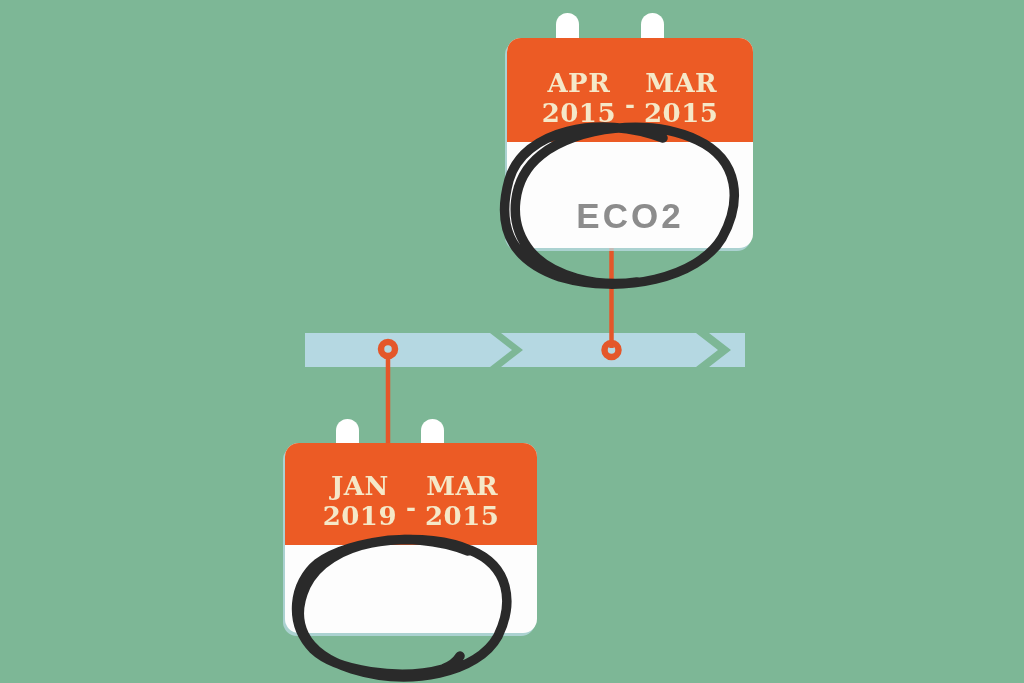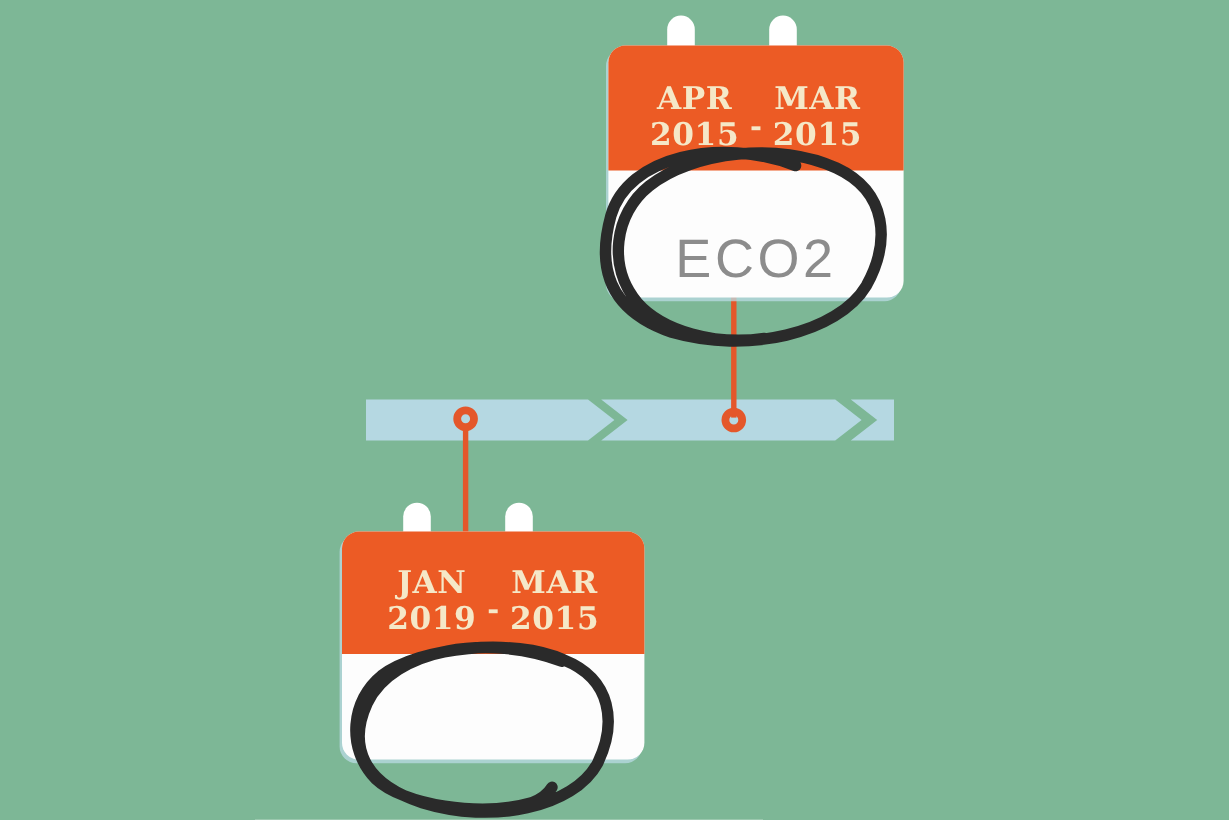--- a/index.html
+++ b/index.html
@@ -88,22 +88,22 @@
     position: absolute;
     left: 0; right: 0; bottom: 0;
     display: flex;
     align-items: center;
     justify-content: center;
   }
   .card-eco2 .card-body { top: 104px; }
   .card-eco1 .card-body { top: 102px; }
   .eco-label {
     font-family: "Liberation Sans", sans-serif;
-    font-weight: 400;
-    font-size: 45px;
+    font-weight: 700;
+    font-size: 35px;
     letter-spacing: 3px;
     color: var(--label-gray);
     margin-top: 42px;
   }
   .z-band    { z-index: 1; }
   .z-scribble{ z-index: 3; }
   .card { z-index: 2; padding-left: 35px; }
 </style>
 </head>
 <body>

